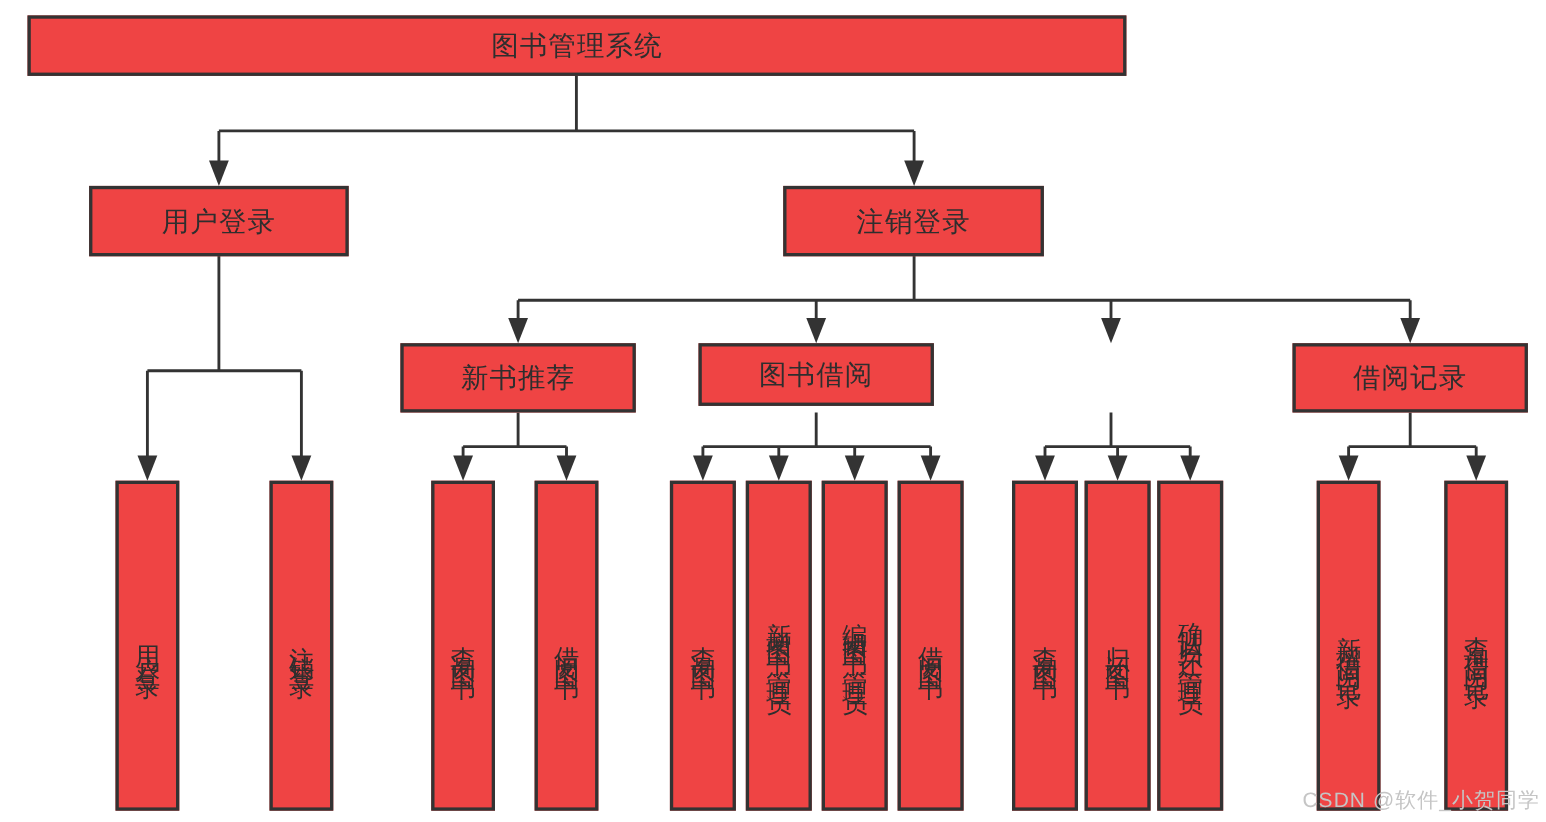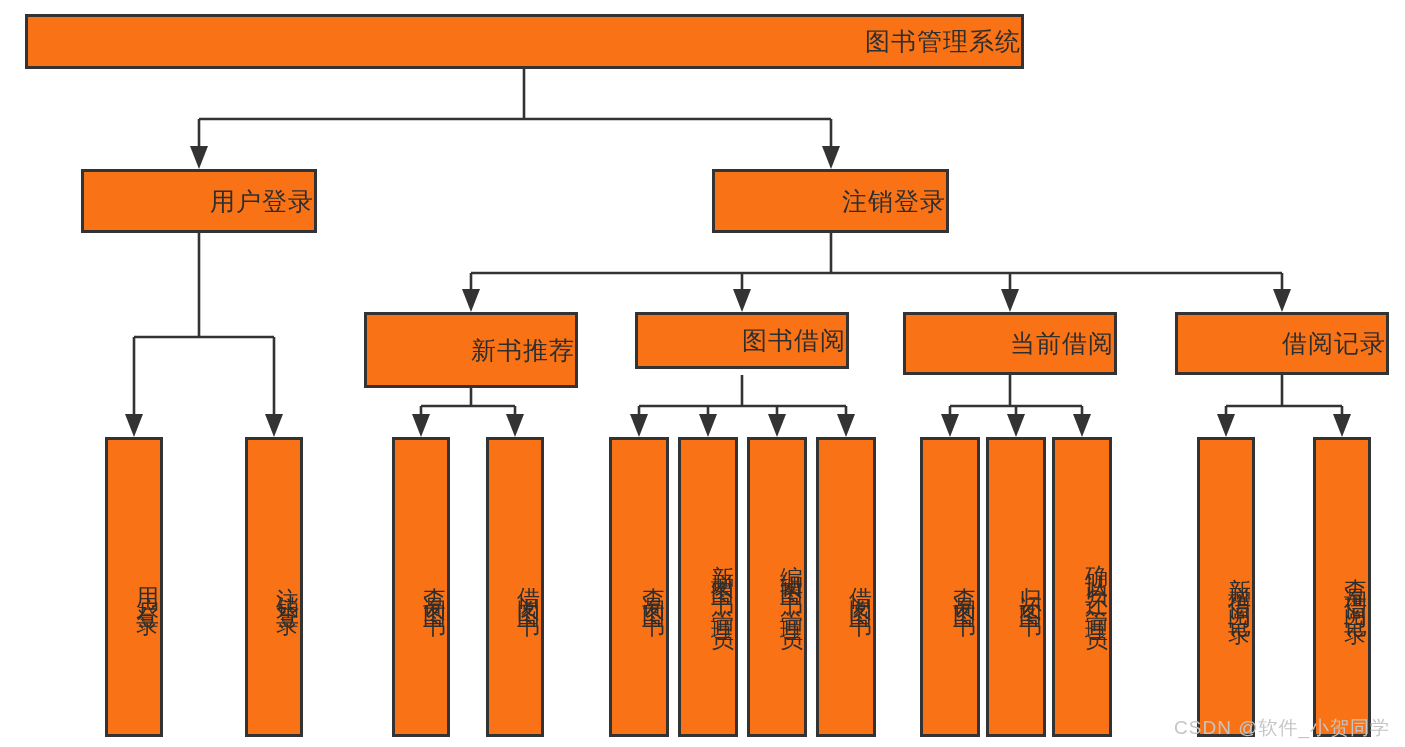--- a/index.html
+++ b/index.html
@@ -17,41 +17,41 @@
     overflow:hidden;
     font-family:"Liberation Sans","DejaVu Sans",sans-serif;
   }
   svg.connectors{position:absolute;left:0;top:0;z-index:1;}
   .connectors path{fill:none;stroke:var(--line);stroke-width:2.6;}
   .connectors polygon{fill:var(--line);stroke:none;}
   .box{
     position:absolute;
     box-sizing:border-box;
     border:3px solid var(--border);
-    background:#f97316;
-    display:flex;align-items:center;justify-content:flex-end;
+    background:#ef4444;
+    display:flex;align-items:center;justify-content:center;
     color:var(--text);
     z-index:2;
   }
   .box.h .lbl{
     font-size:25px;
     letter-spacing:1px;
     white-space:nowrap;
   }
   .box.v .lbl{
     writing-mode:vertical-rl;
     text-orientation:mixed;
     font-size:23px;
     letter-spacing:9px;
     line-height:1.1;
     white-space:nowrap;
   }
   .watermark{
     position:absolute;
-    right:15px;bottom:6px;
+    right:5px;bottom:6px;
     font-size:19px;
     color:var(--wm);
     letter-spacing:1px;
     z-index:5;
     white-space:nowrap;
     margin-left:21px;
   }
 </style>
 </head>
 <body>
@@ -112,28 +112,25 @@
     <span class="lbl">图书管理系统</span>
   </div>
 
   <div class="box h" style="left:81px;top:169px;width:236px;height:64px">
     <span class="lbl">用户登录</span>
   </div>
   <div class="box h" style="left:712px;top:169px;width:237px;height:64px">
     <span class="lbl">注销登录</span>
   </div>
 
-  <div class="box h" style="left:364px;top:312px;width:214px;height:76px">
+  <div class="box h" style="left:364px;top:312px;width:214px;height:63px">
     <span class="lbl">新书推荐</span>
   </div>
   <div class="box h" style="left:635px;top:312px;width:214px;height:57px">
     <span class="lbl">图书借阅</span>
-  </div>
-  <div class="box h" style="left:903px;top:312px;width:214px;height:63px">
-    <span class="lbl">当前借阅</span>
   </div>
   <div class="box h" style="left:1175px;top:312px;width:214px;height:63px">
     <span class="lbl">借阅记录</span>
   </div>
 
   <div class="box v" style="left:105px;top:437px;width:58px;height:300px">
     <span class="lbl">用户登录</span>
   </div>
   <div class="box v" style="left:245px;top:437px;width:58px;height:300px">
     <span class="lbl">注销登录</span>

